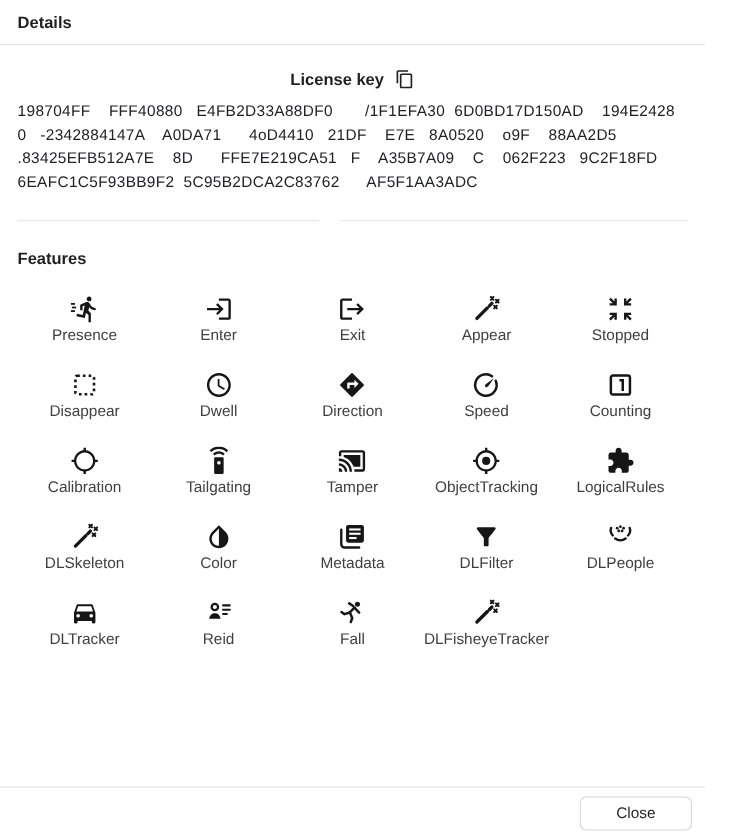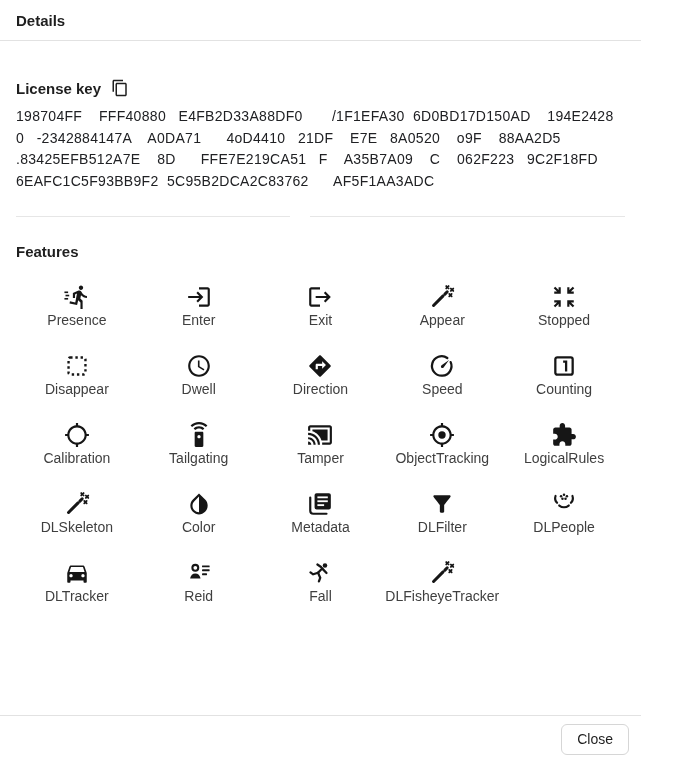--- a/index.html
+++ b/index.html
@@ -9,21 +9,21 @@
     font-family:"Liberation Sans","DejaVu Sans",sans-serif;
     color:#1f1f1f; overflow:hidden;
   }
   .dialog { width:641px; height:763px; display:flex; flex-direction:column; background:#fff; }
 
   .dlg-header { padding:12px 16px 11px 16px; border-bottom:1px solid #e2e2e2; }
   .dlg-title { font-size:15px; font-weight:700; color:#1f1f1f; }
 
   .dlg-content { flex:1; padding:0 16px; }
 
-  .license-label-row { margin-top:38px; display:flex; align-items:center; gap:10px; }
+  .license-label-row { margin-top:22px; display:flex; align-items:center; gap:10px;justify-content:center; }
   .section-label { font-size:15px; font-weight:700; color:#1f1f1f; }
   .copy-btn { width:18px; height:18px; display:inline-flex; cursor:pointer; background:none; border:none; padding:0; }
   .copy-btn svg { width:18px; height:18px; fill:#1f1f1f; }
 
   .license-key { margin-top:9px; font-size:14px; color:#202124; letter-spacing:.3px; }
   .license-key .kline { white-space:pre; line-height:21.5px; height:21.5px; overflow:hidden; }
 
   .split-divider { margin-top:24px; display:flex; gap:20px; }
   .split-divider .seg { border-top:1px solid #e6e6e6; }
   .split-divider .seg-left { width:274px; }
@@ -43,21 +43,21 @@
   .f-label { font-size:14px; color:#3f3f3f; line-height:16px; text-align:center; }
 
   .dlg-footer {
     border-top:1px solid #e2e2e2;
     padding:11px 12px;
     display:flex; justify-content:flex-end; align-items:center;
     height:48px;
   }
   .close-btn {
     background:#fff; border:1px solid #d6d6d6; border-radius:6px;
-    padding:6px 15px; font-size:14px; color:#1f1f1f; cursor:pointer;
+    padding:6px 32px; font-size:14px; color:#1f1f1f; cursor:pointer;
     font-family:inherit; line-height:17px;
   }
 </style>
 </head>
 <body>
 
 <div class="dialog">
 
   <div class="dlg-header">
     <div class="dlg-title">Details</div>

